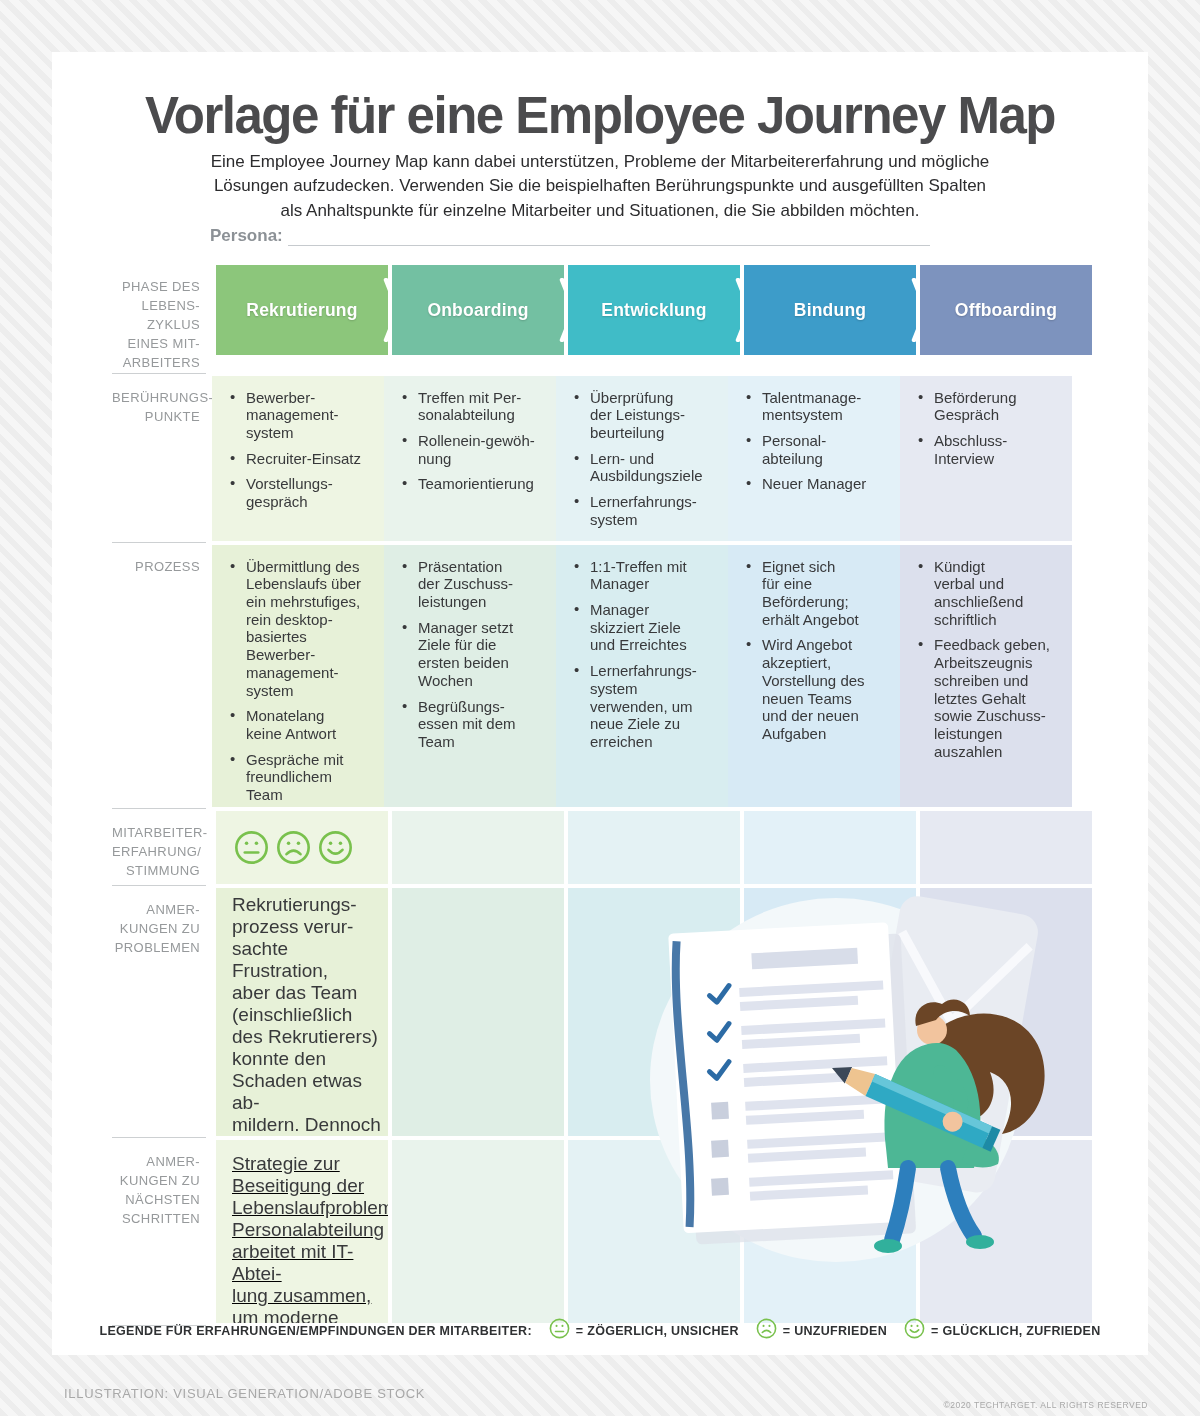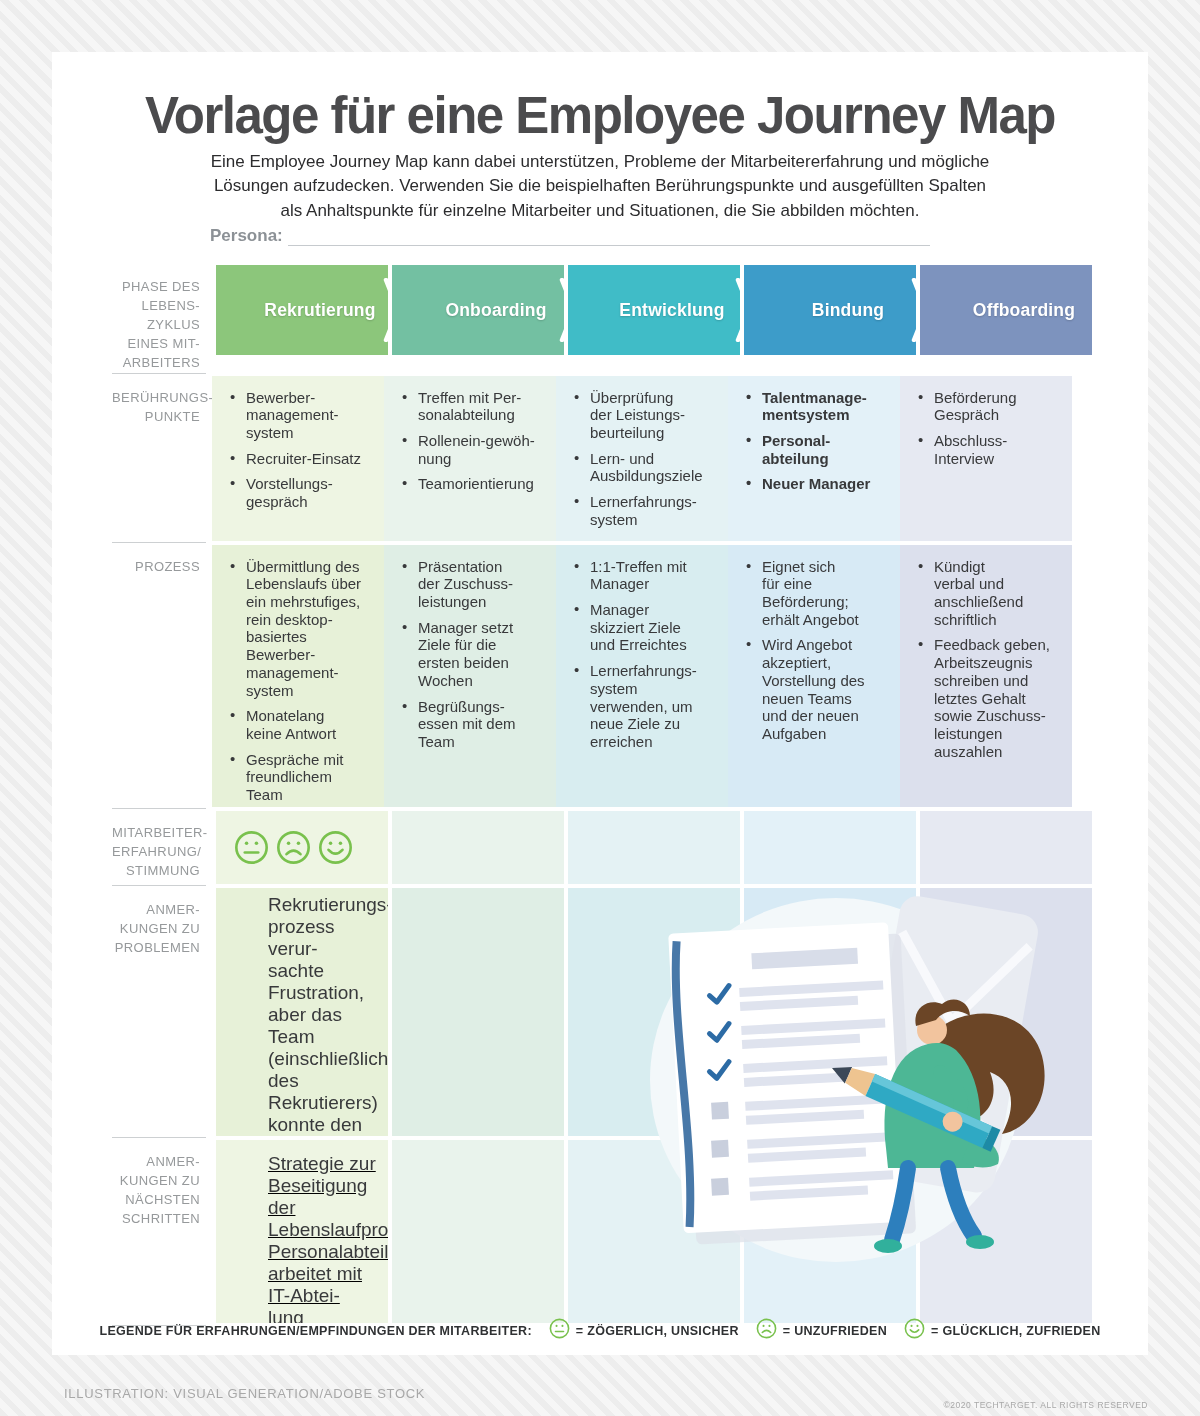--- a/index.html
+++ b/index.html
@@ -18,21 +18,21 @@
   .table{position:absolute;left:60px;top:213px;width:980px;}
   .row{display:flex;margin-bottom:4px;}
   .gutter{flex:0 0 100px;width:100px;box-sizing:border-box;padding:12px 12px 0 0;
     text-align:right;position:relative;}
   .gutter .lbl{font-size:13px;line-height:1.38;letter-spacing:.4px;color:#96999b;white-space:pre-line;}
   .row.hasline .gutter::before{content:"";position:absolute;left:0;right:6px;top:-3px;
     border-top:1px solid #cdd0d2;}
   .row.lastline .gutter::after{content:"";position:absolute;left:0;right:6px;bottom:-3px;
     border-bottom:1px solid #cdd0d2;}
 
-  .cell{flex:0 0 172px;width:172px;box-sizing:border-box;margin-left:4px;overflow:hidden;position:relative;padding-left:36px;}
+  .cell{flex:0 0 172px;width:172px;box-sizing:border-box;margin-left:4px;overflow:hidden;position:relative;}
   .r-head .cell{height:90px;}
   .r-touch .cell{height:165px;}
   .r-proc .cell{height:262px;}
   .r-exp .cell{height:73px;}
   .r-prob .cell{height:248px;}
   .r-next .cell{height:183px;}
 
   .cell-head{display:flex;align-items:center;justify-content:center;}
   .head-lbl{color:#ffffff;font-weight:bold;font-size:17.5px;letter-spacing:.2px;
     text-shadow:0 1px 2px rgba(0,0,0,.18);}
@@ -141,21 +141,21 @@
         </ul>
       <ul class="cell" style="background: rgb(228, 242, 244);">
           <li>Überprüfung
 der Leistungs-
 beurteilung</li>
           <li>Lern- und
 Ausbildungsziele</li>
           <li>Lernerfahrungs-
 system</li>
         </ul>
-      <ul class="cell" style="background: rgb(227, 241, 248); font-weight: bold;">
+      <ul class="cell" style="background: rgb(227, 241, 248);">
           <li>Talentmanage-
 mentsystem</li>
           <li>Personal-
 abteilung</li>
           <li>Neuer Manager</li>
         </ul>
       <ul class="cell" style="background: rgb(230, 233, 242);">
           <li>Beförderung
 Gespräch</li>
           <li>Abschluss-

